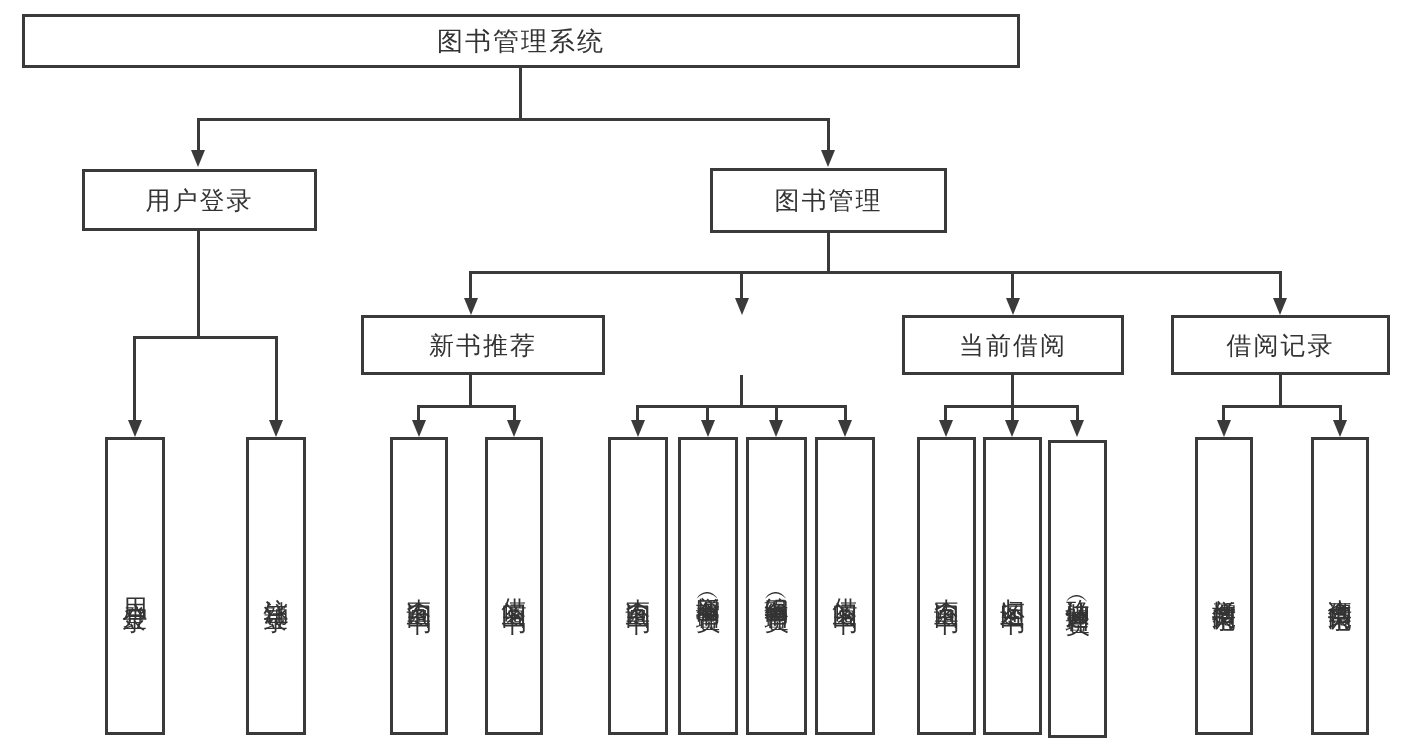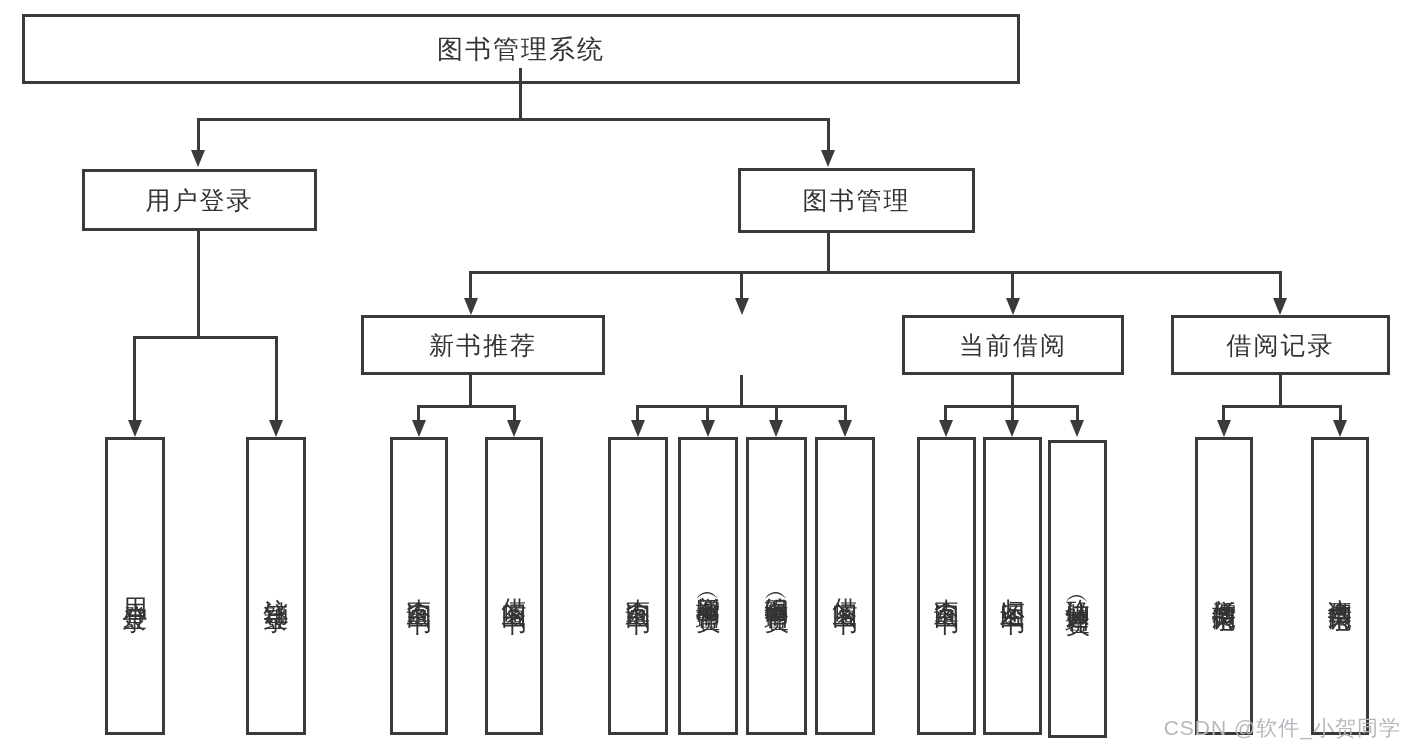--- a/index.html
+++ b/index.html
@@ -40,35 +40,35 @@
   .watermark{
     position:absolute;right:4px;top:714px;font-size:21px;
     color:var(--wm);letter-spacing:1px;z-index:5;white-space:nowrap;
   }
 </style>
 </head>
 <body>
 
 <div id="canvas">
 
-  <div class="node title" style="left:22px;top:14px;width:998px;height:70px;">
+  <div class="node title" style="left:22px;top:14px;width:998px;height:54px;">
     <span>图书管理系统</span>
   </div>
 
   <div class="vline" style="left:519px;top:68px;height:53px;"></div>
   <div class="hline" style="left:197px;top:118px;width:633px;"></div>
   <div class="vline" style="left:197px;top:118px;height:33px;"></div>
   <div class="arrow" style="left:191px;top:150px;"></div>
   <div class="vline" style="left:827px;top:118px;height:33px;"></div>
   <div class="arrow" style="left:821px;top:150px;"></div>
 
   <div class="node" style="left:82px;top:169px;width:235px;height:62px;">
     <span>用户登录</span>
   </div>
-  <div class="node" style="left:710px;top:168px;width:237px;height:65px;margin-left:28px;">
+  <div class="node" style="left:710px;top:168px;width:237px;height:65px;">
     <span>图书管理</span>
   </div>
 
   <div class="vline" style="left:197px;top:231px;height:108px;"></div>
   <div class="hline" style="left:133px;top:336px;width:145px;"></div>
   <div class="vline" style="left:133px;top:336px;height:85px;"></div>
   <div class="arrow" style="left:128px;top:420px;"></div>
   <div class="vline" style="left:275px;top:336px;height:85px;"></div>
   <div class="arrow" style="left:269px;top:420px;"></div>
 
@@ -164,15 +164,14 @@
     <span>确认归还（管理员）</span>
   </div>
 
   <div class="leaf long" style="left:1195px;top:437px;width:58px;height:298px;">
     <span>新增借阅记录</span>
   </div>
   <div class="leaf long" style="left:1311px;top:437px;width:58px;height:298px;">
     <span>查询借阅记录</span>
   </div>
 
-  <div class="watermark">CSDN @软件_小贺同学</div>
 
 </div>
 
 </body></html>

